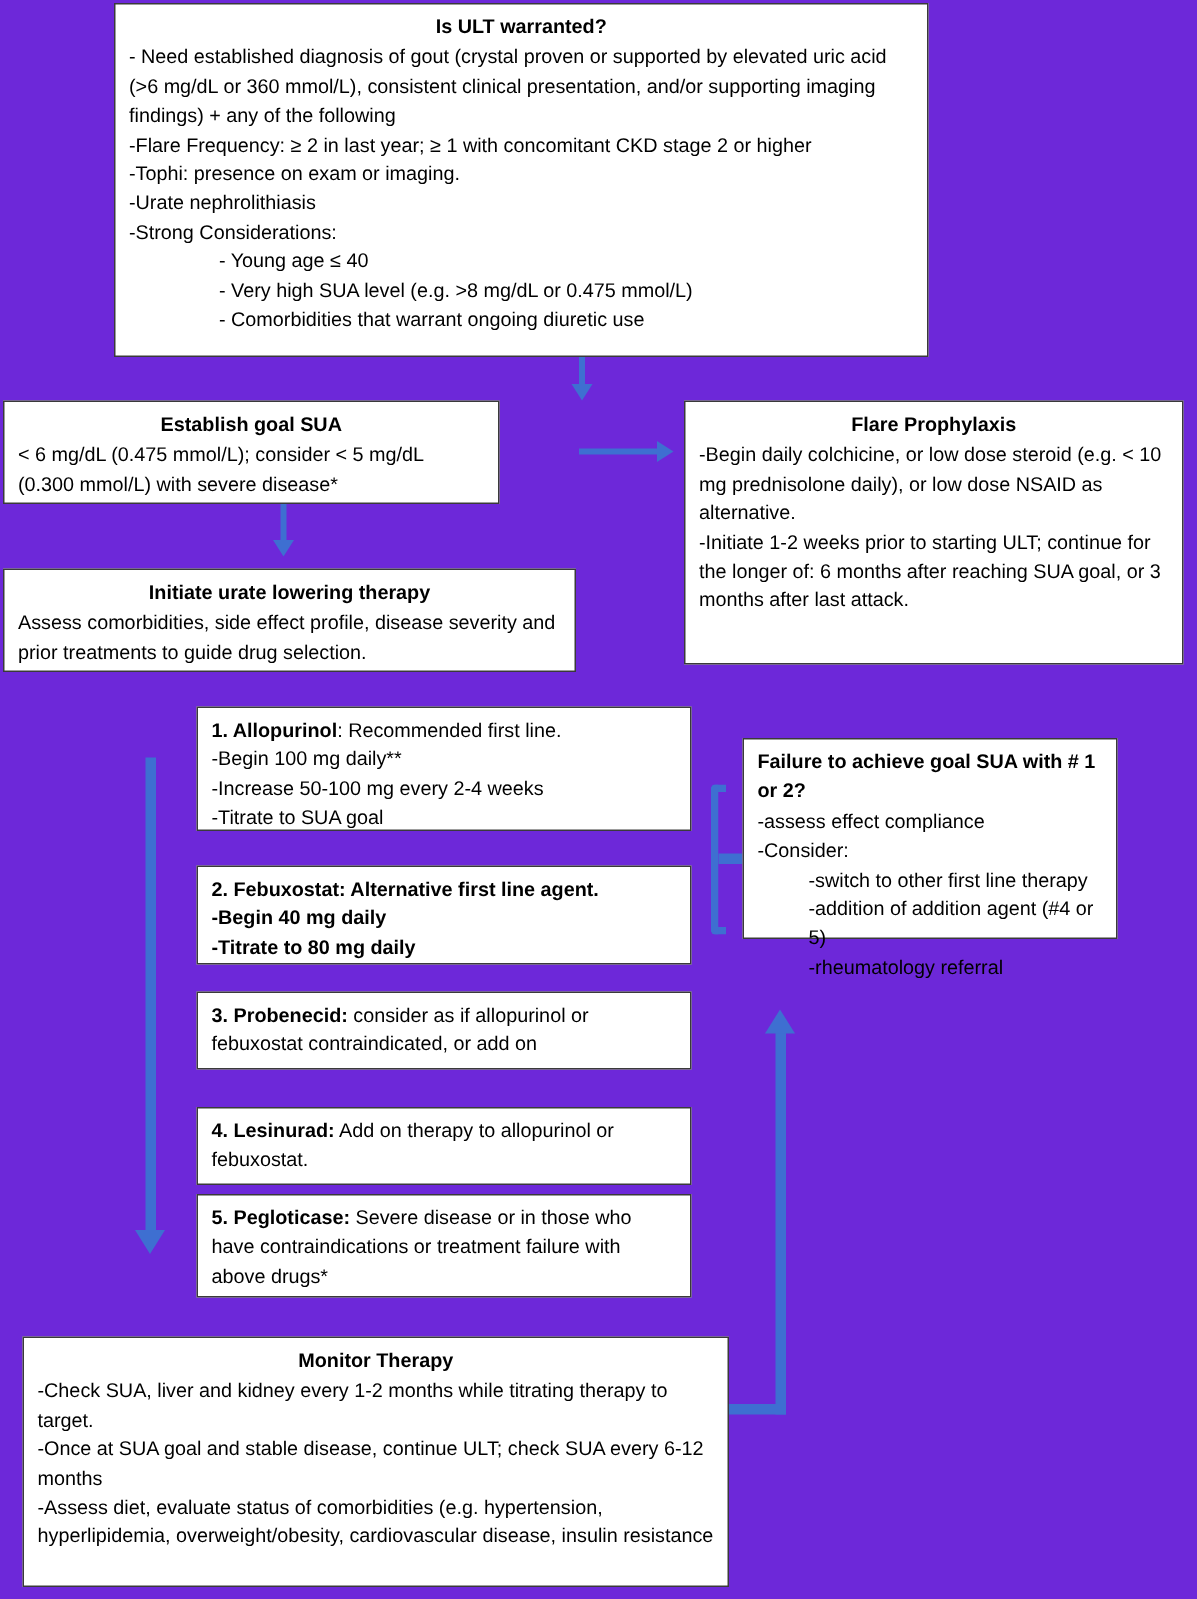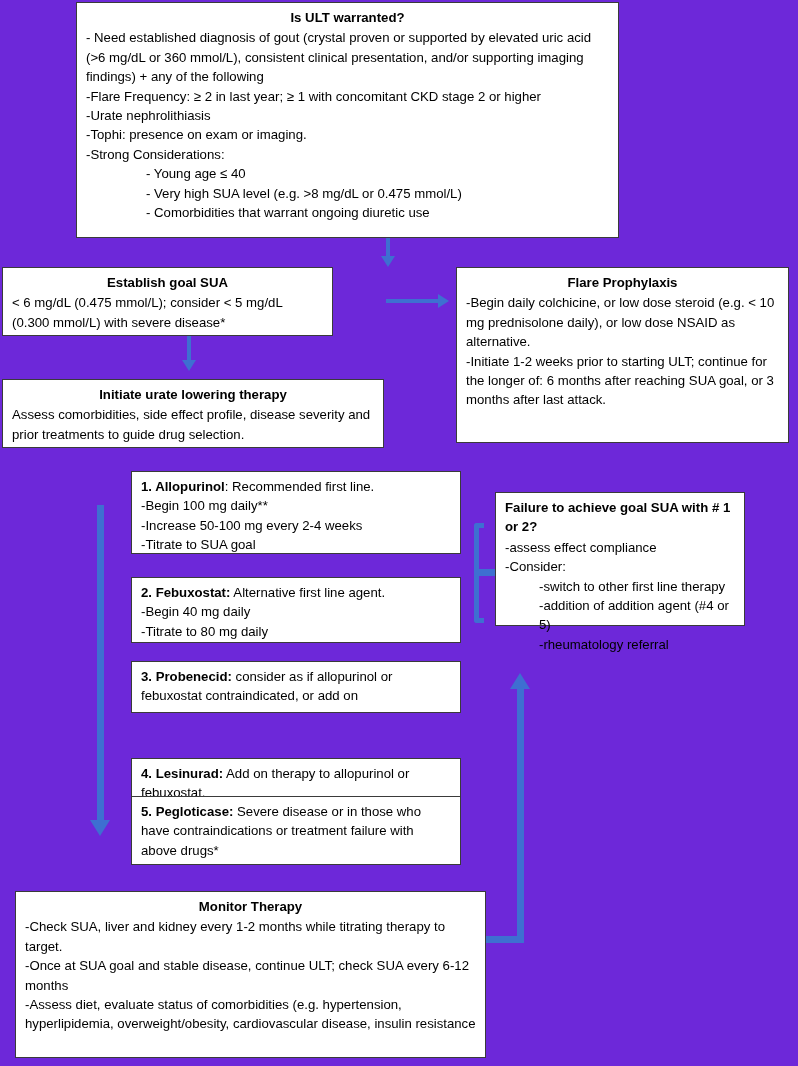--- a/index.html
+++ b/index.html
@@ -90,22 +90,22 @@
 </style>
 </head>
 <body>
 
 <div id="canvas">
 
   <div class="box" style="left:76px; top:2px; width:543px; height:236px;">
     <span class="title">Is ULT warranted?</span>
     <span class="line">- Need established diagnosis of gout (crystal proven or supported by elevated uric acid (&gt;6 mg/dL or 360 mmol/L), consistent clinical presentation, and/or supporting imaging findings) + any of the following</span>
     <span class="line">-Flare Frequency: ≥ 2 in last year; ≥ 1 with concomitant CKD stage 2 or higher</span>
+    <span class="line">-Tophi: presence on exam or imaging.</span>
     <span class="line">-Urate nephrolithiasis</span>
-    <span class="line">-Tophi: presence on exam or imaging.</span>
     <span class="line">-Strong Considerations:</span>
     <span class="line indent1">- Young age ≤ 40</span>
     <span class="line indent1">- Very high SUA level (e.g. &gt;8 mg/dL or 0.475 mmol/L)</span>
     <span class="line indent1">- Comorbidities that warrant ongoing diuretic use</span>
   </div>
 
   <div class="conn conn-v" style="left:386px; top:238px; height:20px;"></div>
   <div class="arrowhead arrow-down" style="left:381px; top:256px;"></div>
 
   <div class="box" style="left:2px; top:267px; width:331px; height:69px;">
@@ -133,31 +133,31 @@
   <div class="conn conn-thick-v" style="left:97px; top:505px; height:316px;"></div>
   <div class="arrowhead arrow-down-big" style="left:90px; top:820px;"></div>
 
   <div class="box" style="left:131px; top:471px; width:330px; height:83px;">
     <span class="line"><b>1. Allopurinol</b><span>: Recommended first line.</span></span>
     <span class="line">-Begin 100 mg daily**</span>
     <span class="line">-Increase 50-100 mg every 2-4 weeks</span>
     <span class="line">-Titrate to SUA goal</span>
   </div>
 
-  <div class="box" style="left:131px; top:577px; width:330px; height:66px;">
+  <div class="box" style="left:131px; top:577px; width:330px; height:66px;font-weight:bold;">
     <span class="line"><b>2. Febuxostat:</b><span> Alternative first line agent.</span></span>
     <span class="line">-Begin 40 mg daily</span>
     <span class="line">-Titrate to 80 mg daily</span>
   </div>
 
   <div class="box" style="left:131px; top:661px; width:330px; height:52px;">
     <span class="line"><b>3. Probenecid:</b><span> consider as if allopurinol or febuxostat contraindicated, or add on</span></span>
   </div>
 
-  <div class="box" style="left:131px; top:758px; width:330px; height:52px;">
+  <div class="box" style="left:131px; top:738px; width:330px; height:52px;">
     <span class="line"><b>4. Lesinurad:</b><span> Add on therapy to allopurinol or febuxostat.</span></span>
   </div>
 
   <div class="box" style="left:131px; top:796px; width:330px; height:69px;">
     <span class="line"><b>5. Pegloticase:</b><span> Severe disease or in those who have contraindications or treatment failure with above drugs*</span></span>
   </div>
 
   <div class="bracket" style="left:474px; top:523px; width:10px; height:100px;"></div>
   <div class="conn conn-thick-h" style="left:479px; top:569px; width:16px;"></div>
 

